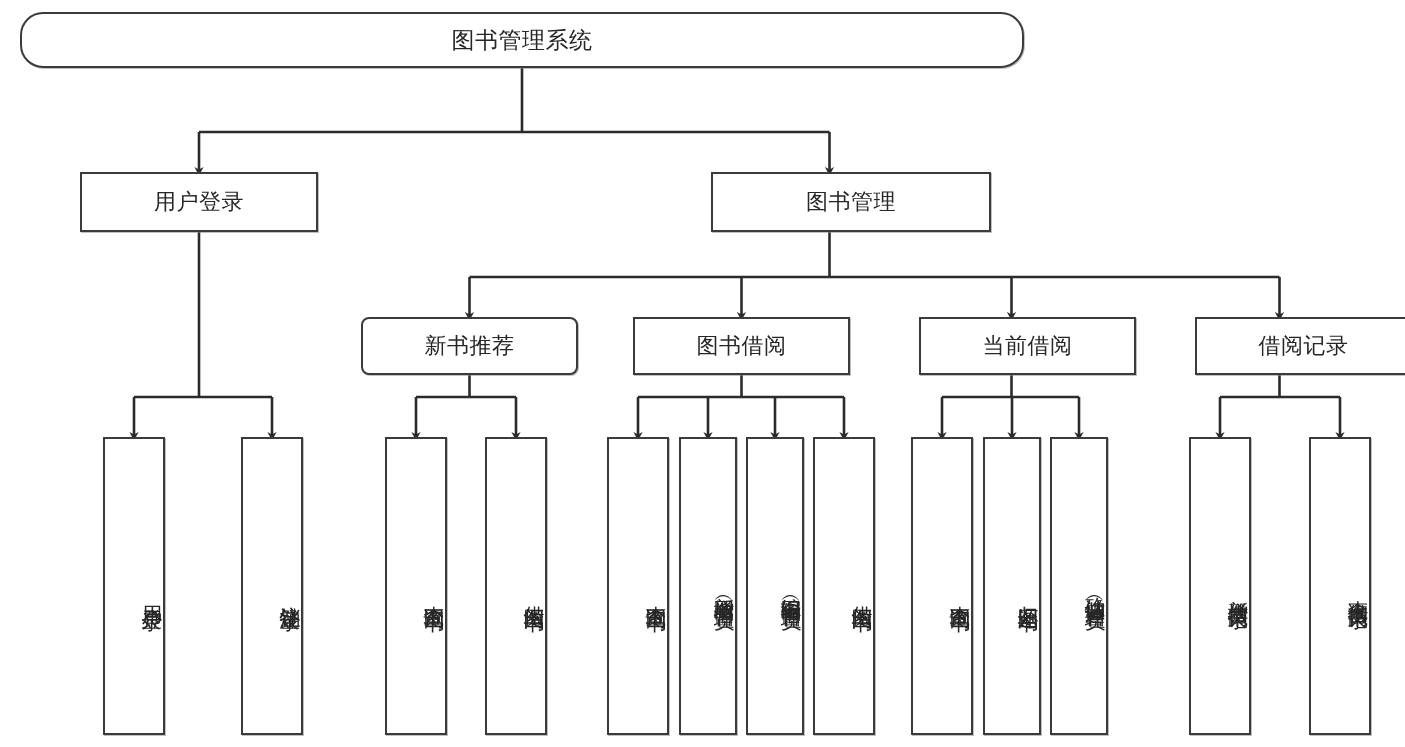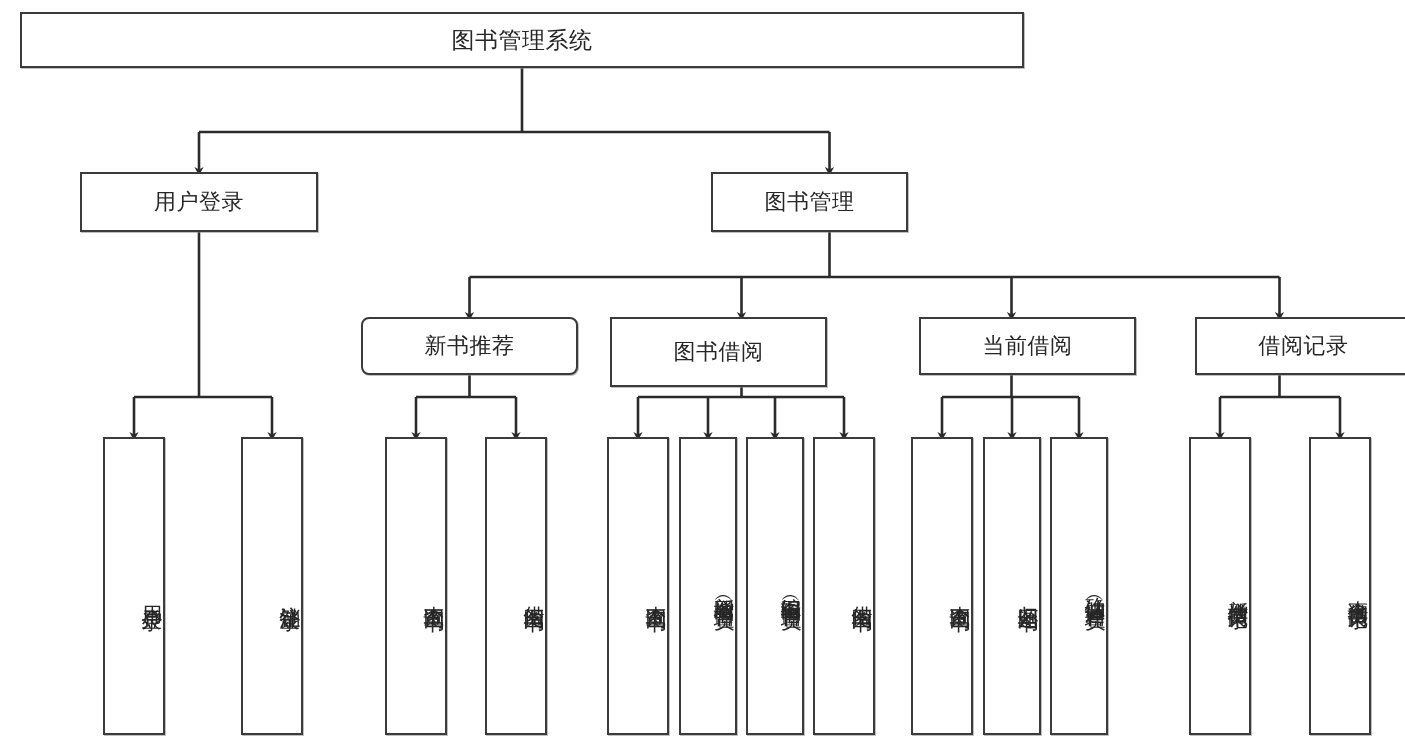--- a/index.html
+++ b/index.html
@@ -119,33 +119,33 @@
         <path d="M 1012 397 L 1012 436" marker-end="url(#arrowhead)"></path>
         <path d="M 1079 397 L 1079 436" marker-end="url(#arrowhead)"></path>
         <path d="M 1279.5 375 L 1279.5 397"></path>
         <path d="M 1220 397 L 1340 397"></path>
         <path d="M 1220 397 L 1220 436" marker-end="url(#arrowhead)"></path>
         <path d="M 1340 397 L 1340 436" marker-end="url(#arrowhead)"></path>
       </g>
   </svg>
 
   <div id="nodes">
-      <div class="node node-h node-root" style="left: 20px; top: 12px; width: 1004px; height: 56px;">
+      <div class="node node-h node-root" style="left: 20px; top: 12px; width: 1004px; height: 56px; border-radius: 23px;">
         <span class="node-label">图书管理系统</span>
       </div>
       <div class="node node-h" style="left: 80px; top: 172px; width: 238px; height: 60px;">
         <span class="node-label">用户登录</span>
       </div>
-      <div class="node node-h" style="left: 711px; top: 172px; width: 197px; height: 60px;">
+      <div class="node node-h" style="left: 711px; top: 172px; width: 280px; height: 60px;">
         <span class="node-label">图书管理</span>
       </div>
       <div class="node node-h" style="left: 361px; top: 317px; width: 217px; height: 58px; border-radius: 8px;">
         <span class="node-label">新书推荐</span>
       </div>
-      <div class="node node-h" style="left: 610px; top: 317px; width: 217px; height: 70px;">
+      <div class="node node-h" style="left: 633px; top: 317px; width: 217px; height: 58px;">
         <span class="node-label">图书借阅</span>
       </div>
       <div class="node node-h" style="left: 919px; top: 317px; width: 217px; height: 58px;">
         <span class="node-label">当前借阅</span>
       </div>
       <div class="node node-h" style="left: 1171px; top: 317px; width: 217px; height: 58px; margin-left: 24px;">
         <span class="node-label">借阅记录</span>
       </div>
       <div class="node node-v" style="left: 103px; top: 437px; width: 62px; height: 298px;">
         <span class="node-label">用户登录</span>

